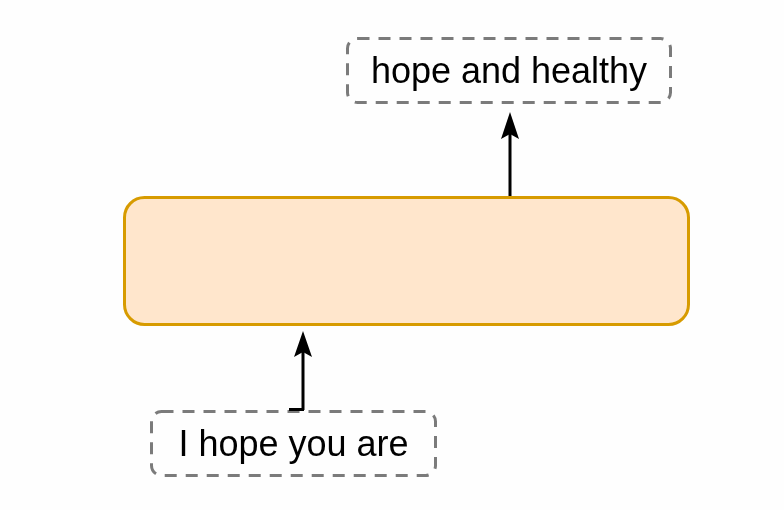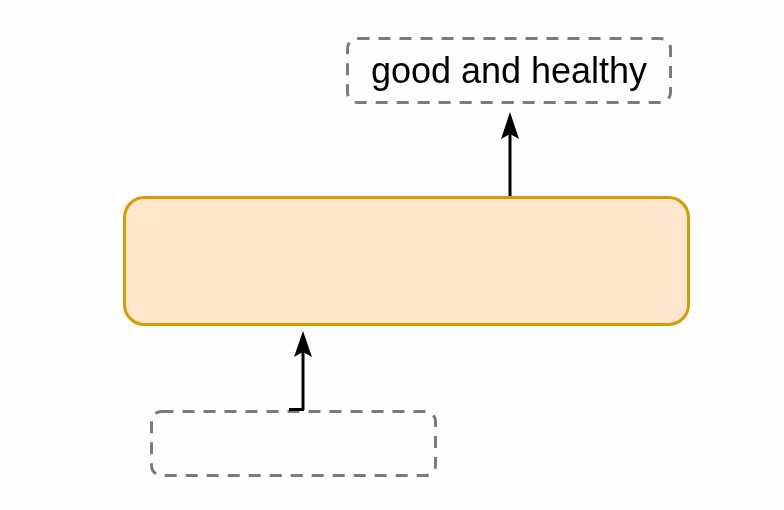--- a/index.html
+++ b/index.html
@@ -56,18 +56,21 @@
     </g>
 
     <g>
       <line x1="303" y1="410" x2="303" y2="352" stroke="#000000" stroke-width="3"></line>
       <line x1="289" y1="409.5" x2="304" y2="409.5" stroke="#000000" stroke-width="3"></line>
       <polygon points="303,331 294,357 303,352 312,357" fill="#000000"></polygon>
     </g>
   </svg>
 
   <div class="label label-output">
-    <span>good and healthy</span>
+    <span>hope and healthy</span>
   </div>
 
 
+  <div class="label label-input">
+    <span>I hope you are</span>
+  </div>
 
 </div>
 
 </body></html>

